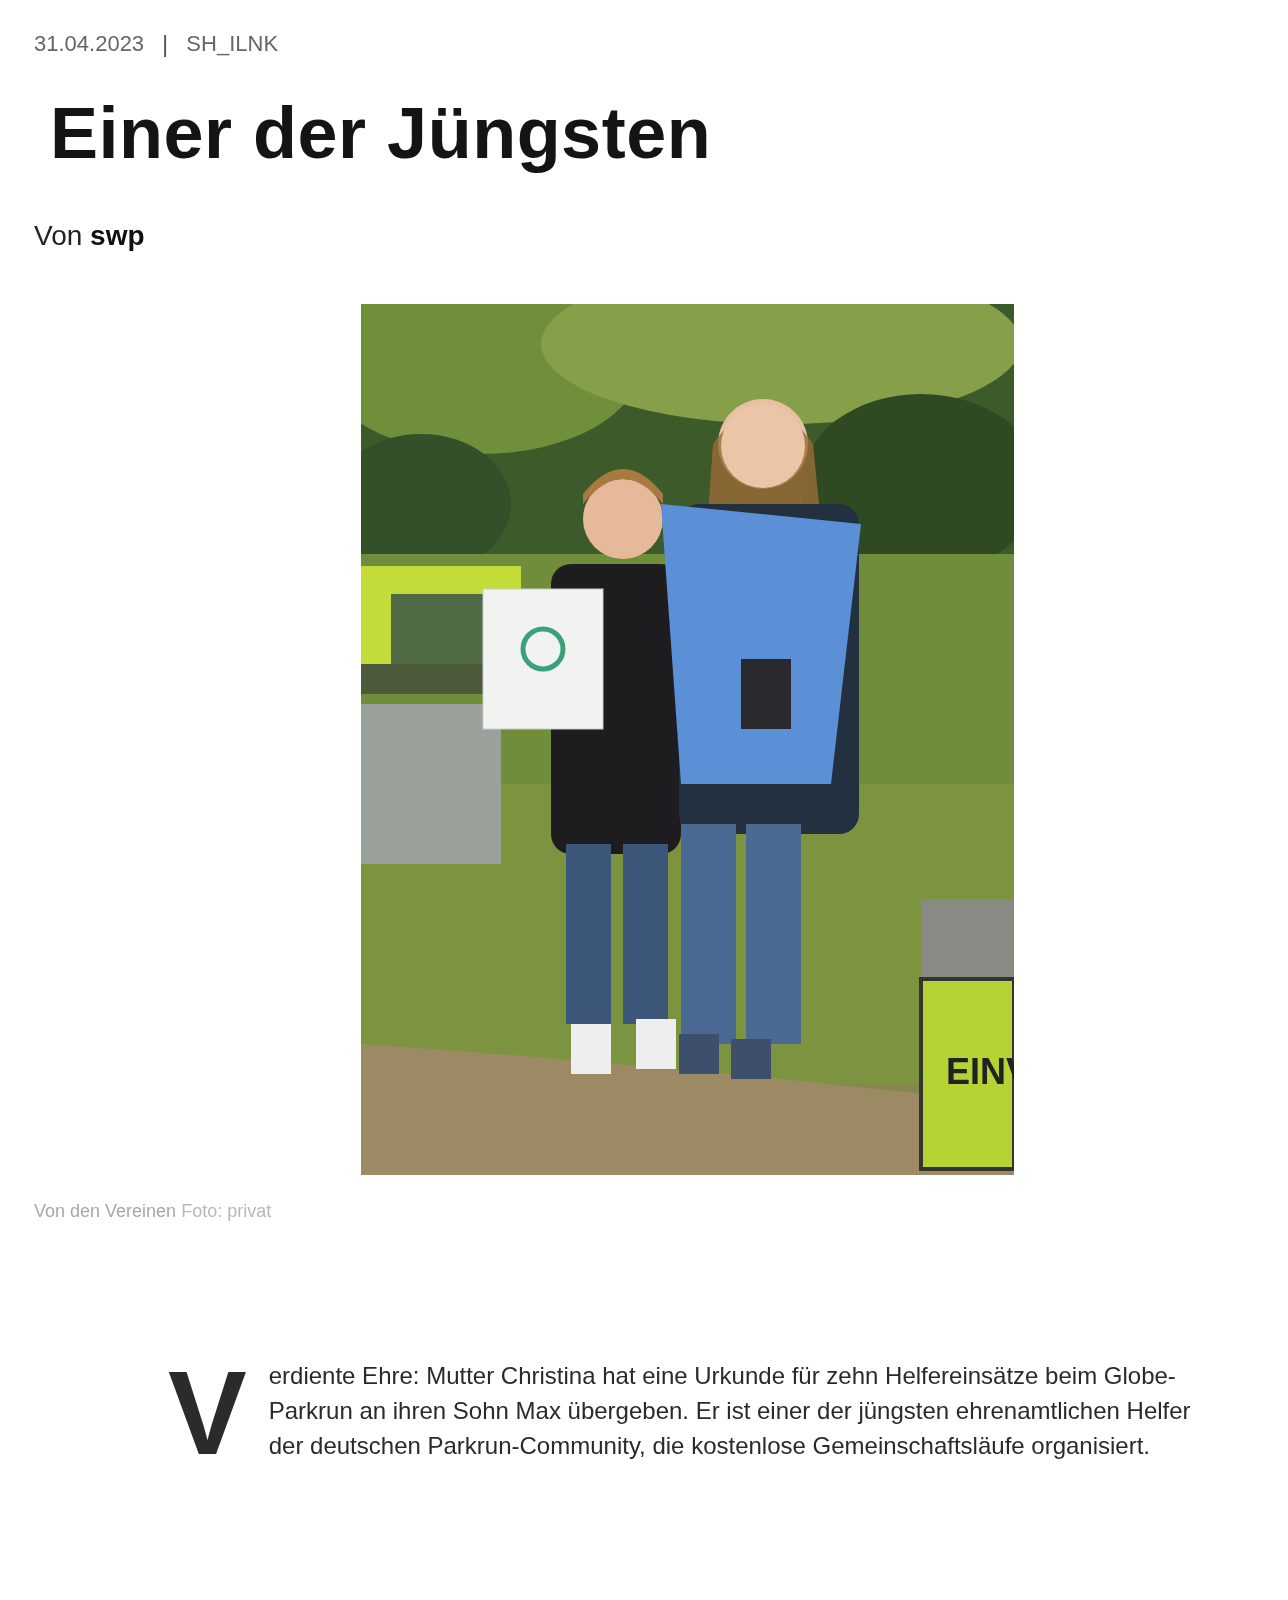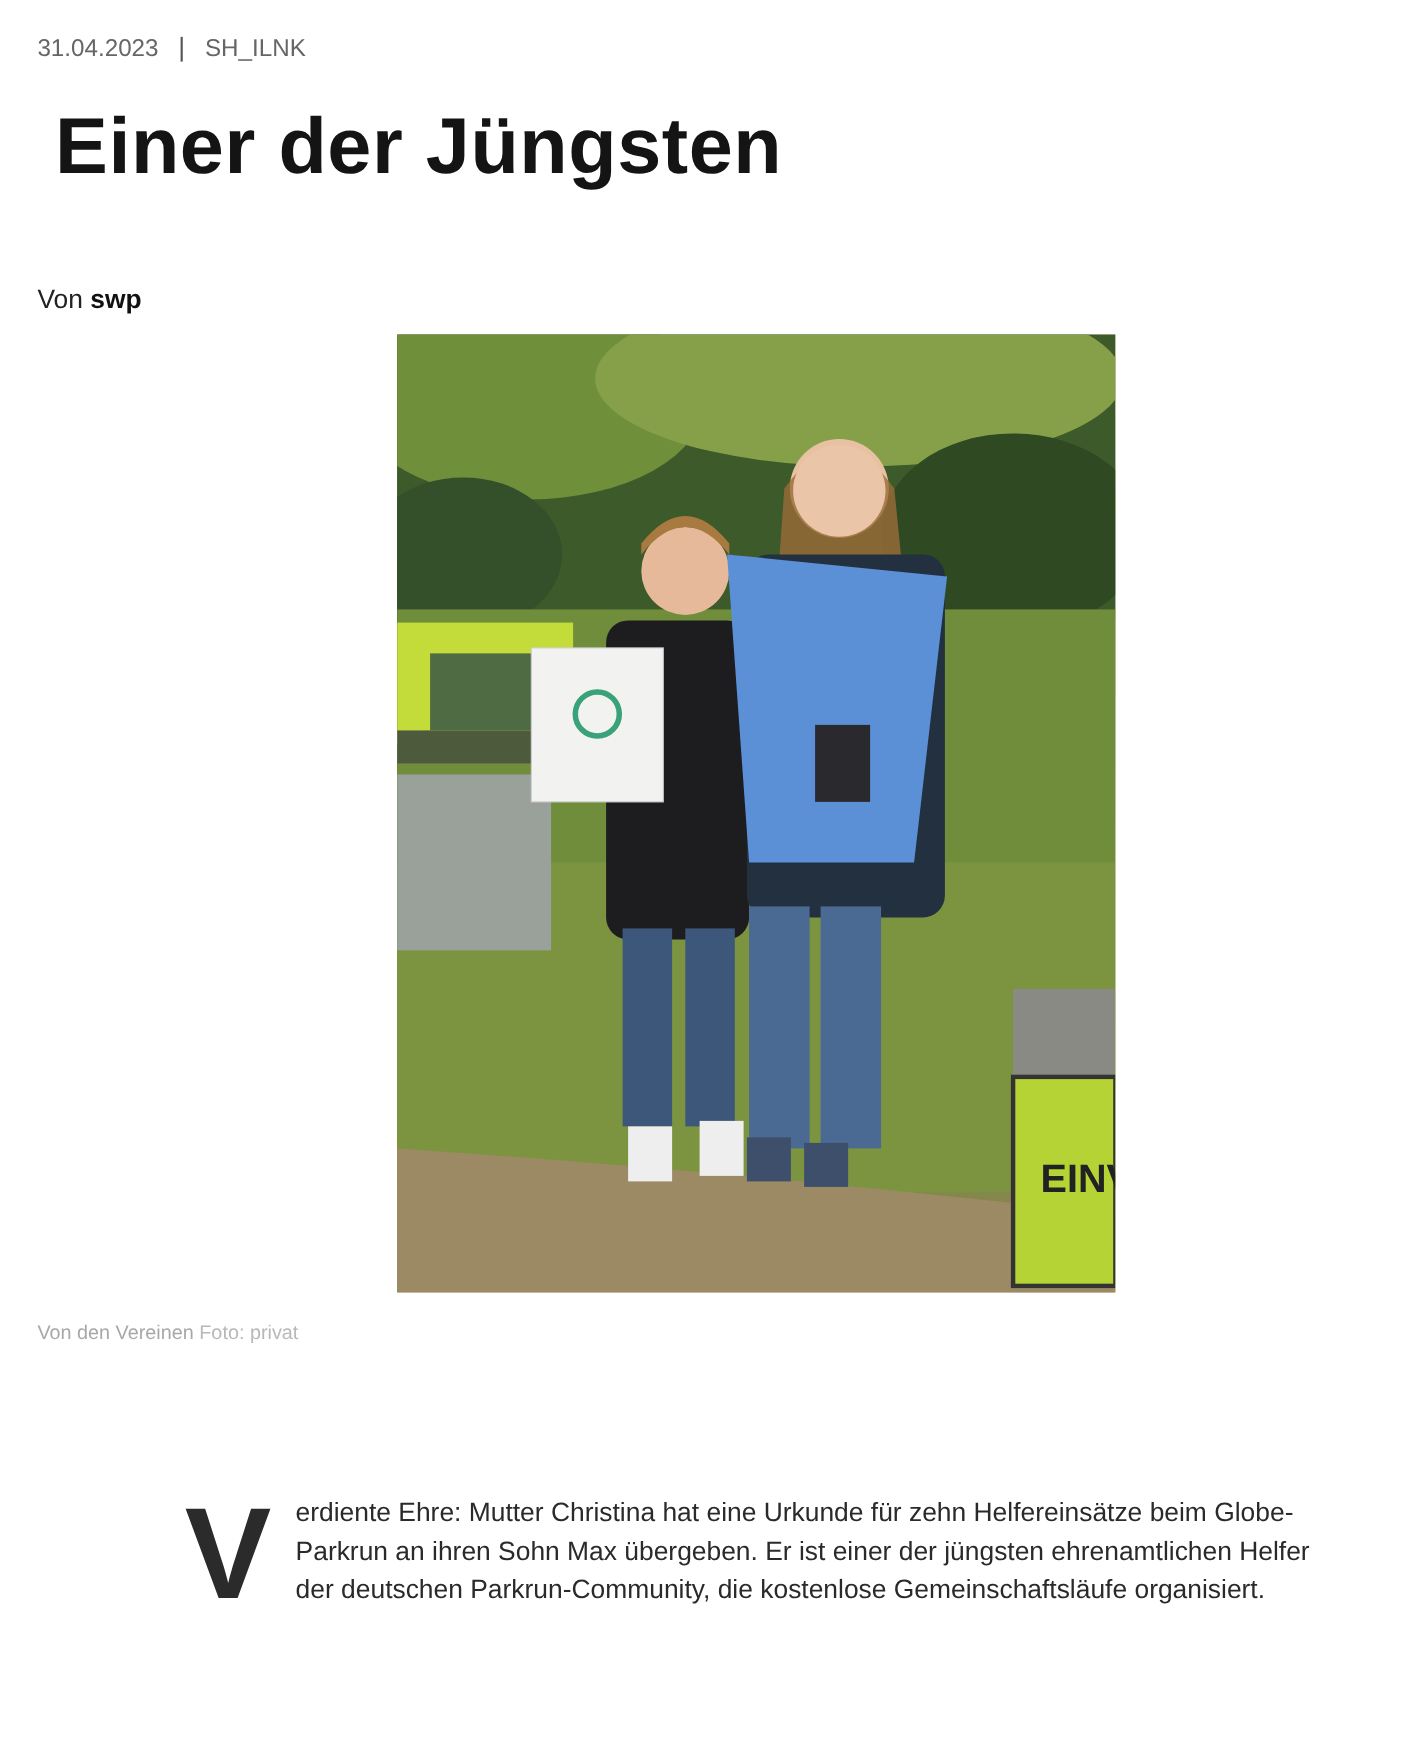--- a/index.html
+++ b/index.html
@@ -10,21 +10,21 @@
     .meta {
       position: absolute; left: 34px; top: 30px; font-size: 22px; color: #666666;
       display: flex; align-items: center;
     }
     .meta .sep { margin: 0 18px; color: #555; font-size: 24px; }
     .title {
       position: absolute; left: 34px; top: 76px; margin: 16px;
       font-size: 72px; font-weight: 700; color: #141414; letter-spacing: 0.5px;
     }
     .byline {
-      position: absolute; left: 34px; top: 220px; font-size: 24px; color: #222; margin-top: 39px;
+      position: absolute; left: 34px; top: 220px; font-size: 28px; color: #222;
     }
     .byline b { font-weight: 700; color: #111; }
     .photo {
       position: absolute; left: 361px; top: 304px; width: 653px; height: 871px;
       overflow: hidden;
       background: linear-gradient(180deg, #5f7a3a 0%, #3e5a2c 25%, #4c6a33 45%, #6d8a3a 60%, #7c8f3e 80%, #8d7f5c 100%);
     }
     .photo svg { width: 100%; height: 100%; display: block; }
     .caption {
       position: absolute; left: 34px; top: 1201px; font-size: 18px; color: #a8a8a8;

